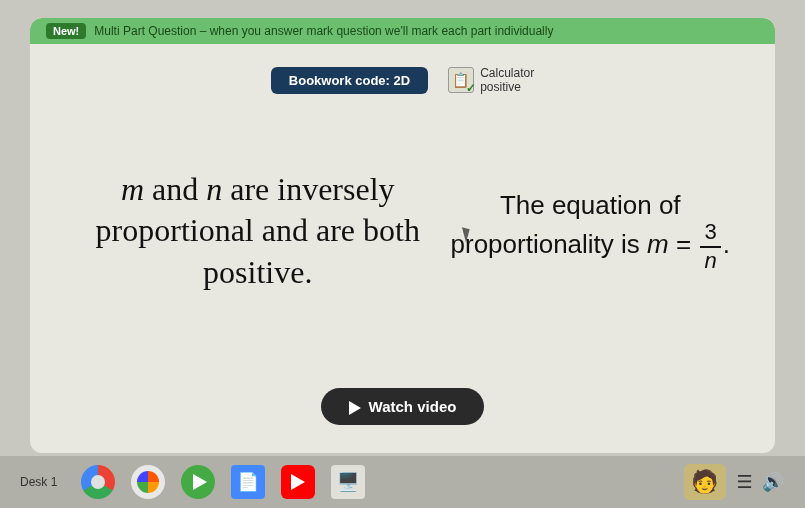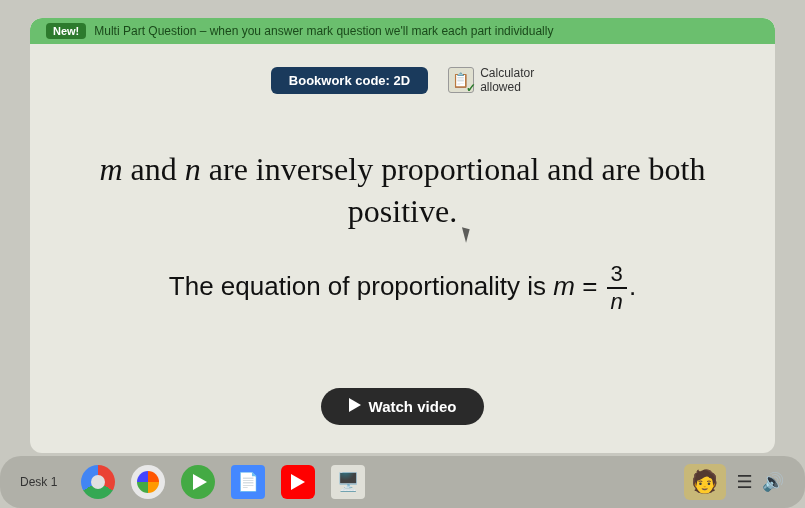--- a/index.html
+++ b/index.html
@@ -102,21 +102,20 @@
       right: -3px;
       color: #2a7a2a;
       font-size: 12px;
       font-weight: bold;
     }
 
     
     .question-area {
       flex: 1;
       display: flex;
-      flex-direction: column;
       align-items: center;
       justify-content: center;
       padding: 0 40px;
       text-align: center;
       width: 100%;
     }
 
     .question-main {
       font-size: 32px;
       color: #111;
@@ -171,21 +170,21 @@
       background: #2a2a2a;
       color: white;
       border: none;
       border-radius: 22px;
       padding: 10px 28px;
       font-family: Arial, sans-serif;
       font-size: 15px;
       font-weight: 600;
       cursor: pointer;
       display: flex;
-      align-items: flex-start;
+      align-items: flex-end;
       gap: 8px;
       margin-bottom: 28px;
     }
 
     .play-icon-small {
       width: 0;
       height: 0;
       border-top: 7px solid transparent;
       border-bottom: 7px solid transparent;
       border-left: 12px solid white;
@@ -197,21 +196,20 @@
       position: absolute;
       bottom: 0;
       left: 0;
       right: 0;
       height: 52px;
       background: #b0b0a8;
       display: flex;
       align-items: center;
       padding: 0 20px;
       gap: 16px;
-      border-radius: 21px;
     }
 
     .taskbar-label {
       font-family: Arial, sans-serif;
       font-size: 12px;
       color: #333;
       margin-right: 8px;
     }
 
     .taskbar-icon {
@@ -262,21 +260,21 @@
 
   <div class="meta-row">
     <div class="bookwork-box">Bookwork code: 2D</div>
     <div class="calculator-info">
       <div class="calc-icon">
         📋
         <span class="calc-checkmark">✓</span>
       </div>
       <div>
         <div>Calculator</div>
-        <div>allowed</div>
+        <div>positive</div>
       </div>
     </div>
   </div>
 
   <div class="question-area">
 
     <div class="question-main">
       <span class="math-italic">m</span> and <span class="math-italic">n</span> are inversely proportional and are both<br>positive.
     </div>
 

